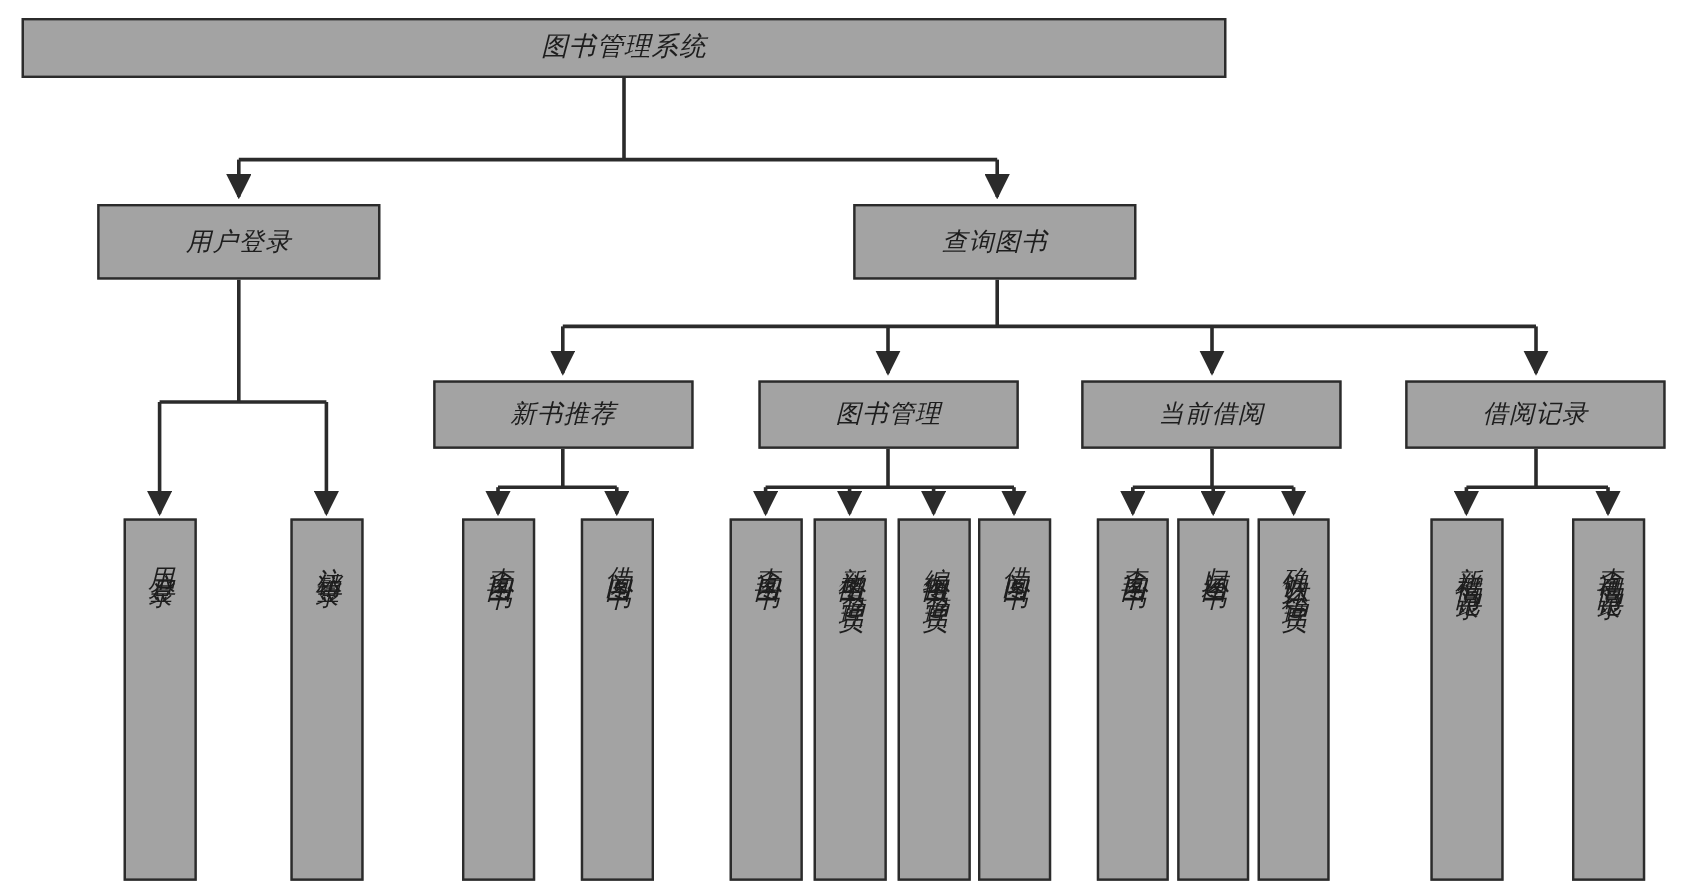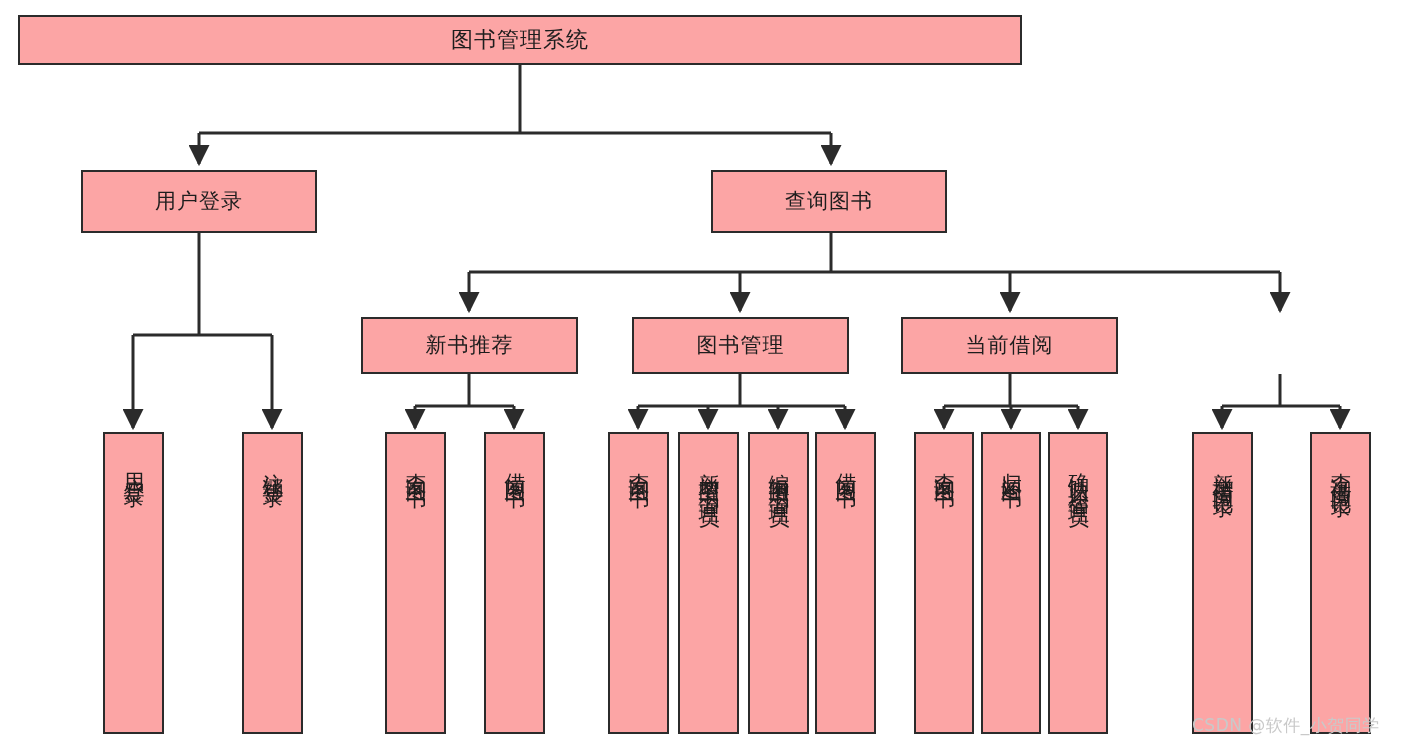--- a/index.html
+++ b/index.html
@@ -18,26 +18,27 @@
   #wires{
     position:absolute;
     left:0; top:0;
     width:1405px;
     height:747px;
     pointer-events:none;
   }
   .node{
     position:absolute;
     box-sizing:border-box;
-    background:#fca5a5;
+    background:#a3a3a3;
     border:2px solid #2b2b2b;
     display:flex;
     align-items:center;
     justify-content:center;
     color:#1d1d1d;
+    font-style:italic;
   }
   .node.horiz{
     font-size:21px;
     letter-spacing:1px;
     line-height:1.2;
     text-align:center;
   }
   .node.root{
     font-size:22px;
   }
@@ -135,20 +136,23 @@
 
   <div class="node horiz" style="left:361px;top:317px;width:217px;height:57px;">
     <span>新书推荐</span>
   </div>
   <div class="node horiz" style="left:632px;top:317px;width:217px;height:57px;">
     <span>图书管理</span>
   </div>
   <div class="node horiz" style="left:901px;top:317px;width:217px;height:57px;">
     <span>当前借阅</span>
   </div>
+  <div class="node horiz" style="left:1171px;top:317px;width:217px;height:57px;">
+    <span>借阅记录</span>
+  </div>
 
   <div class="node vert" style="left:103px;top:432px;width:61px;height:302px;">
     <span class="vlabel">用户登录</span>
   </div>
   <div class="node vert" style="left:242px;top:432px;width:61px;height:302px;">
     <span class="vlabel">注销登录</span>
   </div>
 
   <div class="node vert" style="left:385px;top:432px;width:61px;height:302px;">
     <span class="vlabel">查询图书</span>
@@ -180,15 +184,14 @@
     <span class="vlabel">确认归还（管理员）</span>
   </div>
 
   <div class="node vert" style="left:1192px;top:432px;width:61px;height:302px;">
     <span class="vlabel">新增借阅记录</span>
   </div>
   <div class="node vert" style="left:1310px;top:432px;width:61px;height:302px;">
     <span class="vlabel">查询借阅记录</span>
   </div>
 
-  <div class="watermark">CSDN @软件_小贺同学</div>
 
 </div>
 
 </body></html>

